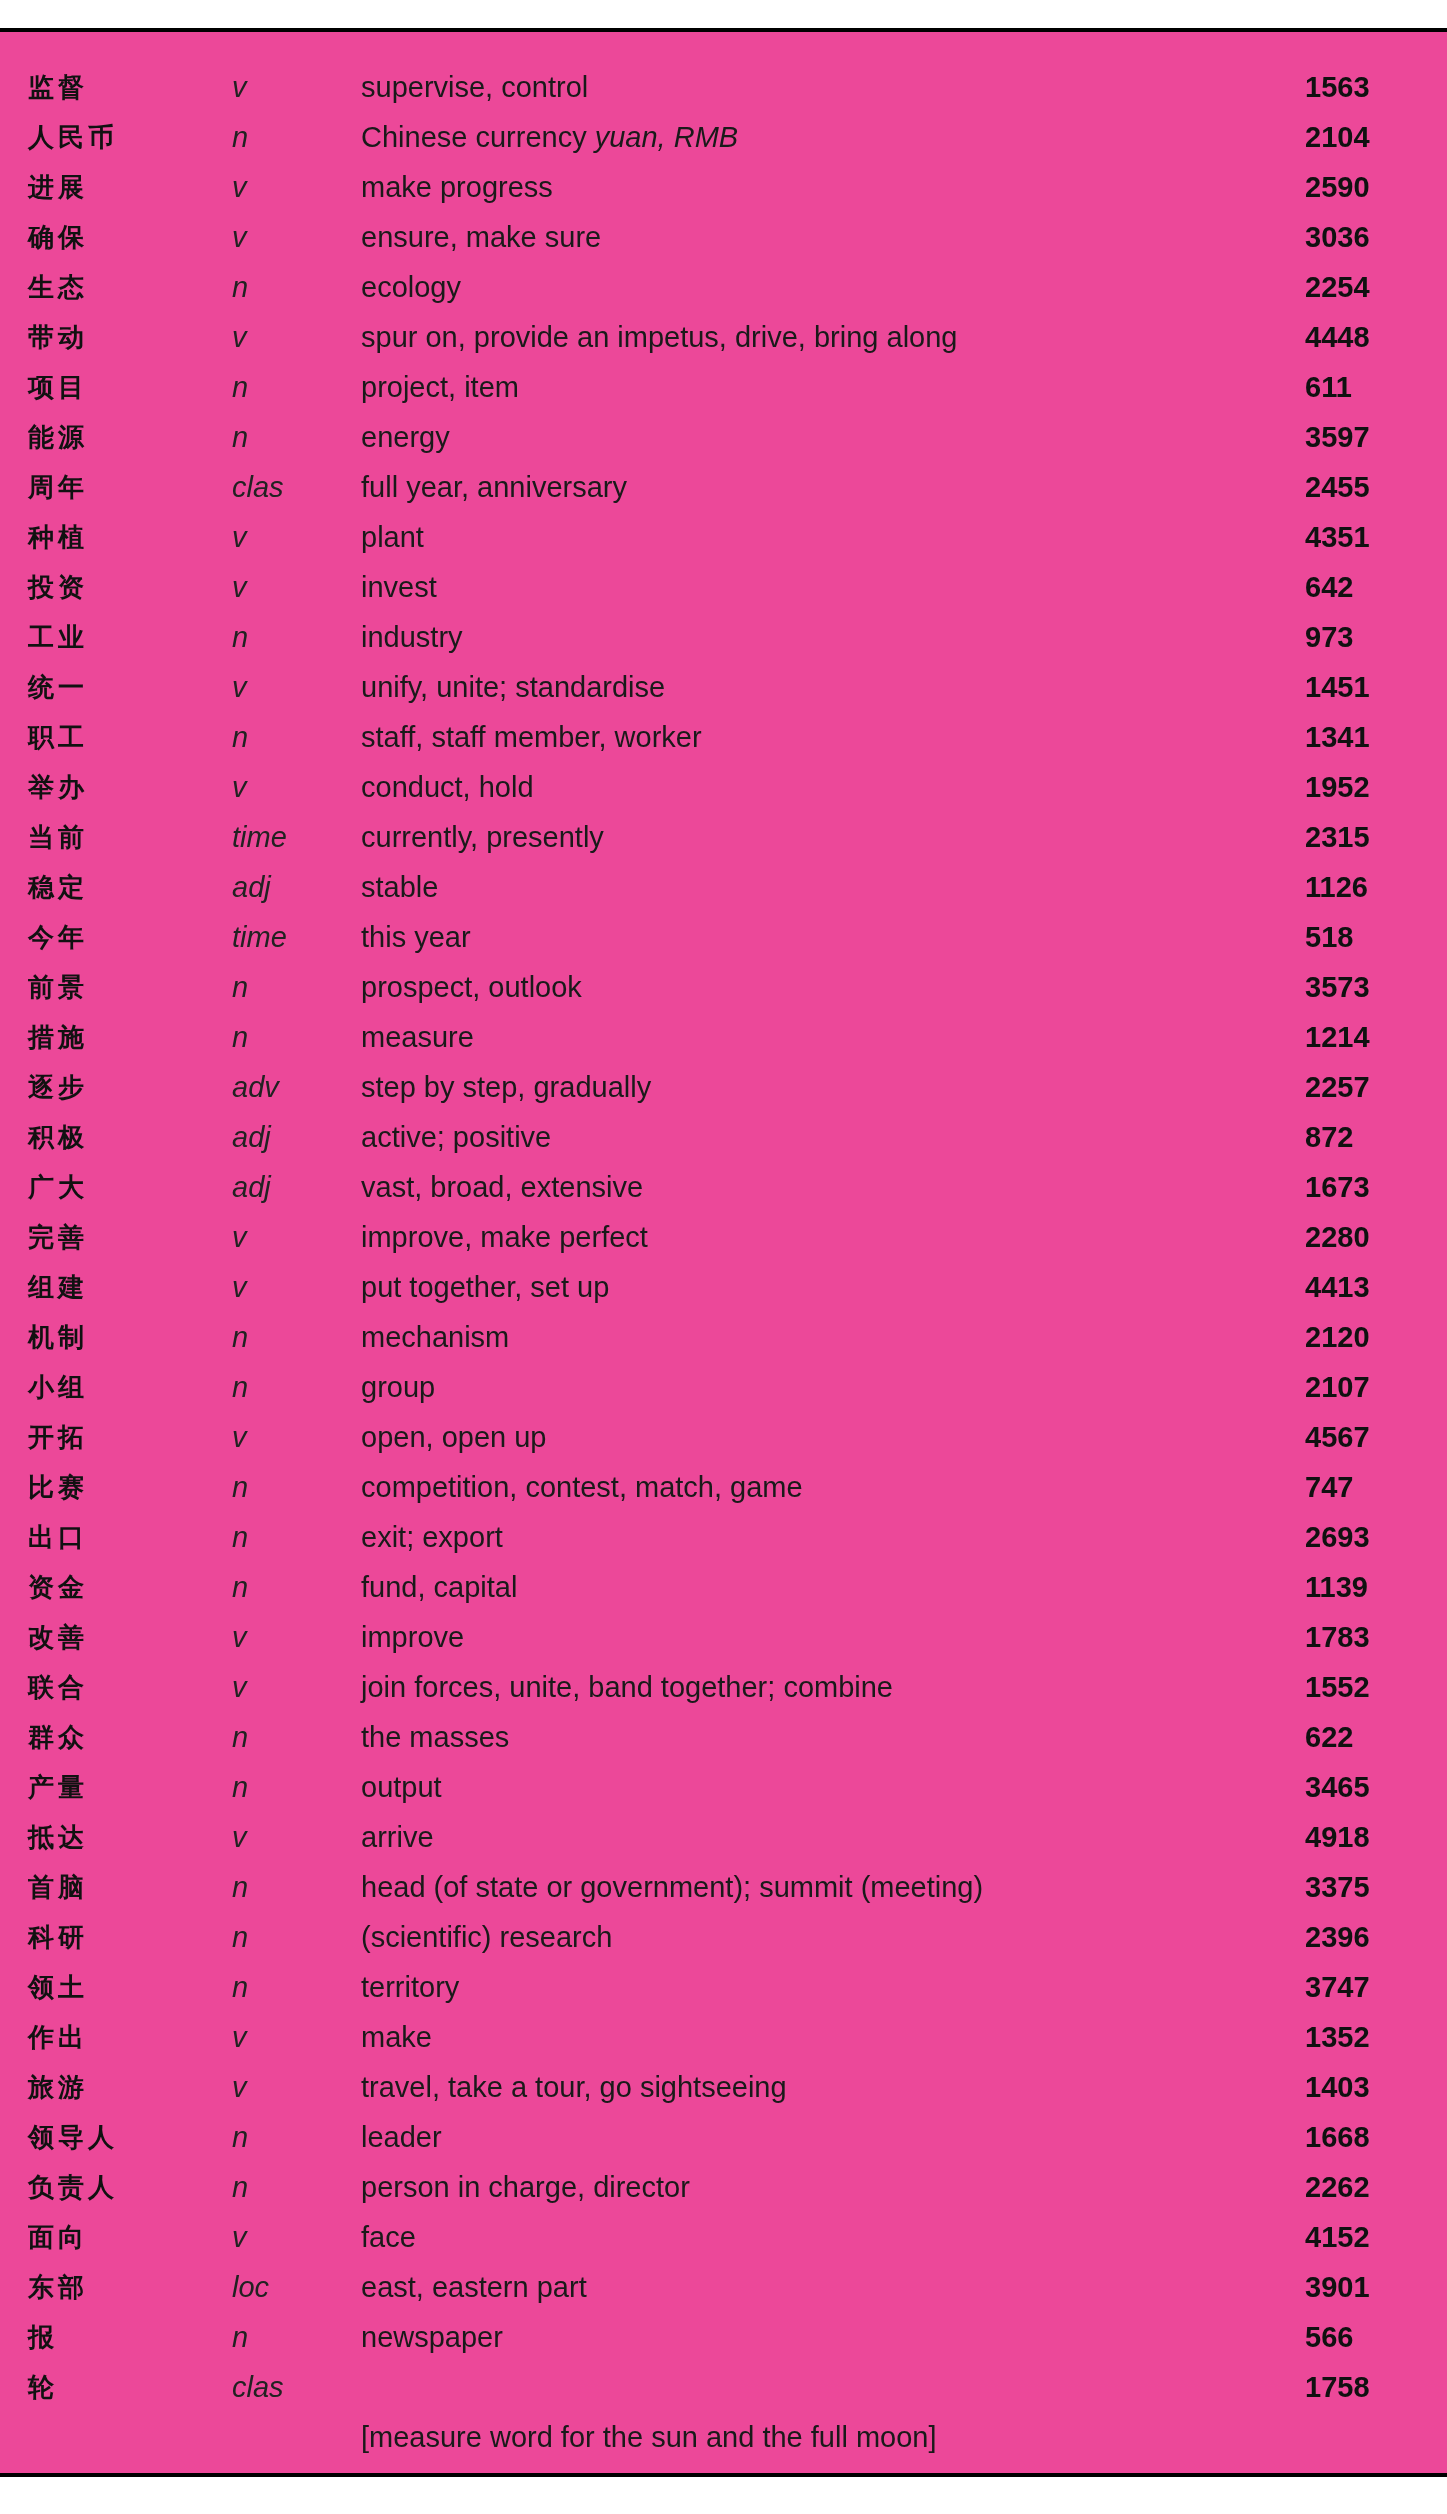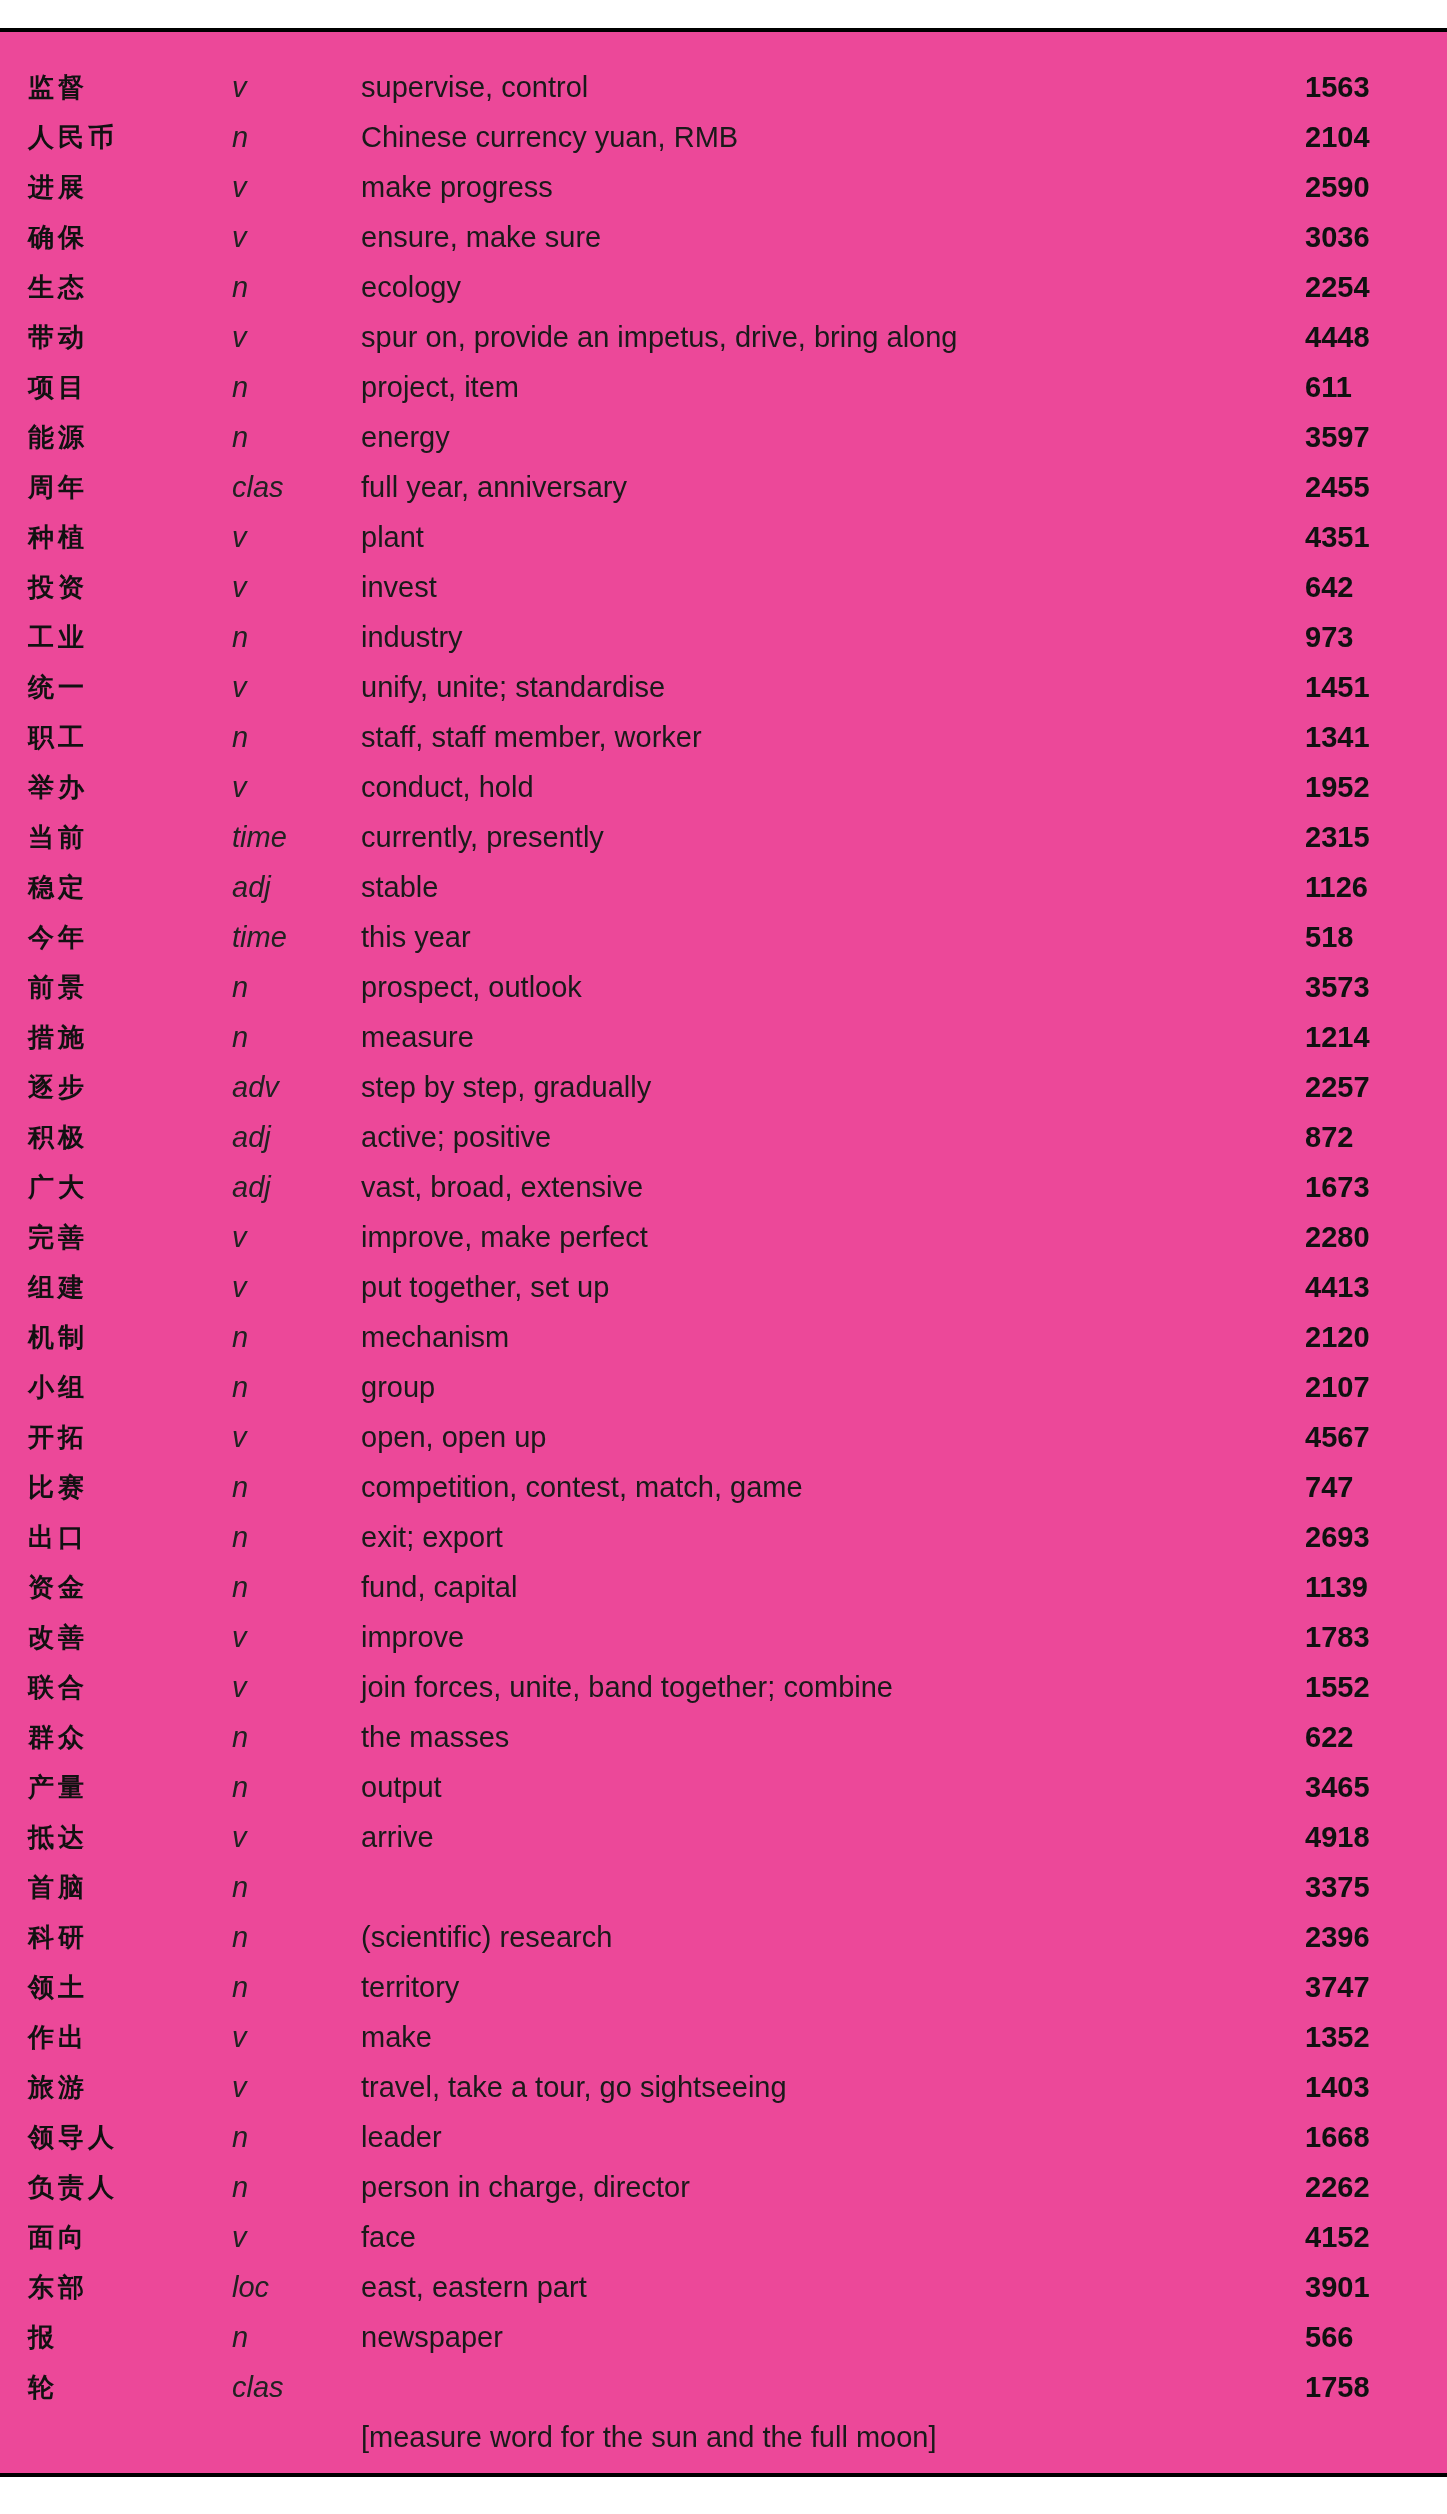--- a/index.html
+++ b/index.html
@@ -60,21 +60,21 @@
       color: #222222;
       font-family: "Liberation Sans", sans-serif;
       font-weight: 300;
     }
     .def {
       left: 361px;
       font-size: 29px;
       font-family: "Liberation Sans", sans-serif;
       color: #1a1a1a;
     }
-    .def .it { }
+    .def .it { font-style: italic; }
     .def-line2 {
       position: absolute;
       left: 361px;
       top: 50px;
       height: 50px;
       line-height: 50px;
       font-size: 29px;
       font-family: "Liberation Sans", sans-serif;
       white-space: nowrap;
       color: #1a1a1a;
@@ -303,20 +303,21 @@
       </div>
       <div class="row">
         <span class="cell hanzi">抵达</span>
         <span class="cell pos">v</span>
         <span class="cell def"><span>arrive</span></span>
         <span class="cell freq">4918</span>
       </div>
       <div class="row">
         <span class="cell hanzi">首脑</span>
         <span class="cell pos">n</span>
+        <span class="cell def"><span>head (of state or government); summit (meeting)</span></span>
         <span class="cell freq">3375</span>
       </div>
       <div class="row">
         <span class="cell hanzi">科研</span>
         <span class="cell pos">n</span>
         <span class="cell def"><span>(scientific) research</span></span>
         <span class="cell freq">2396</span>
       </div>
       <div class="row">
         <span class="cell hanzi">领土</span>

